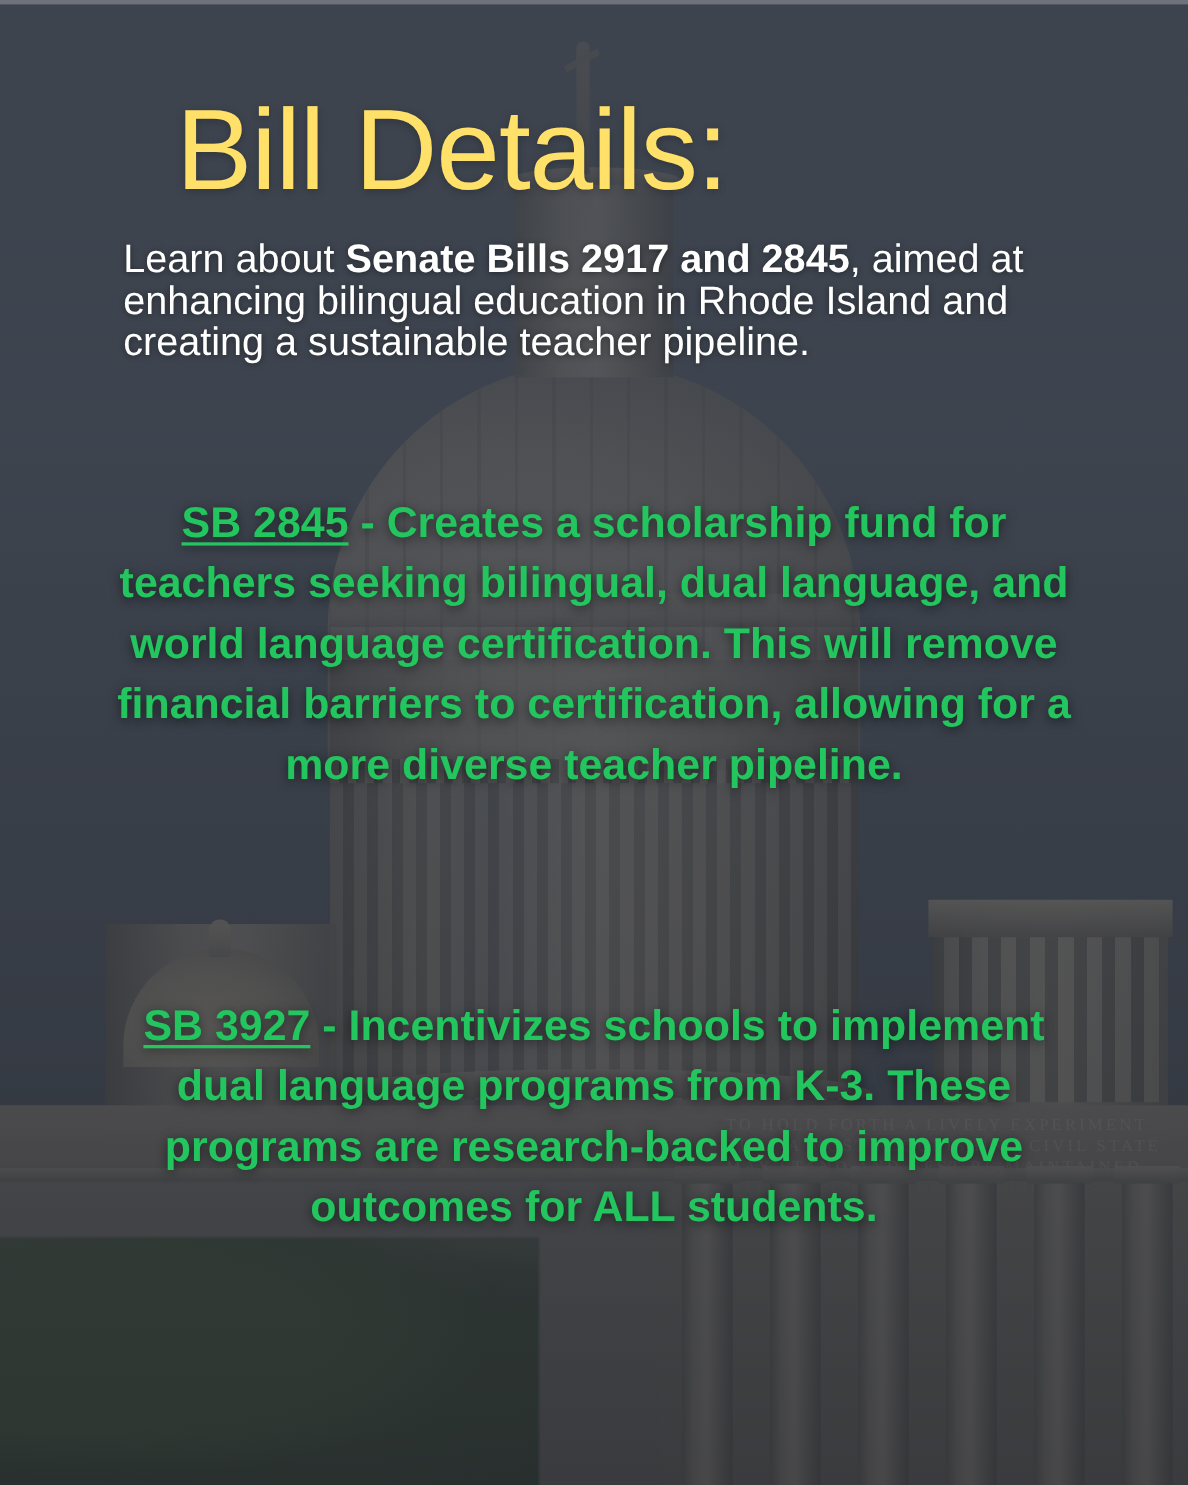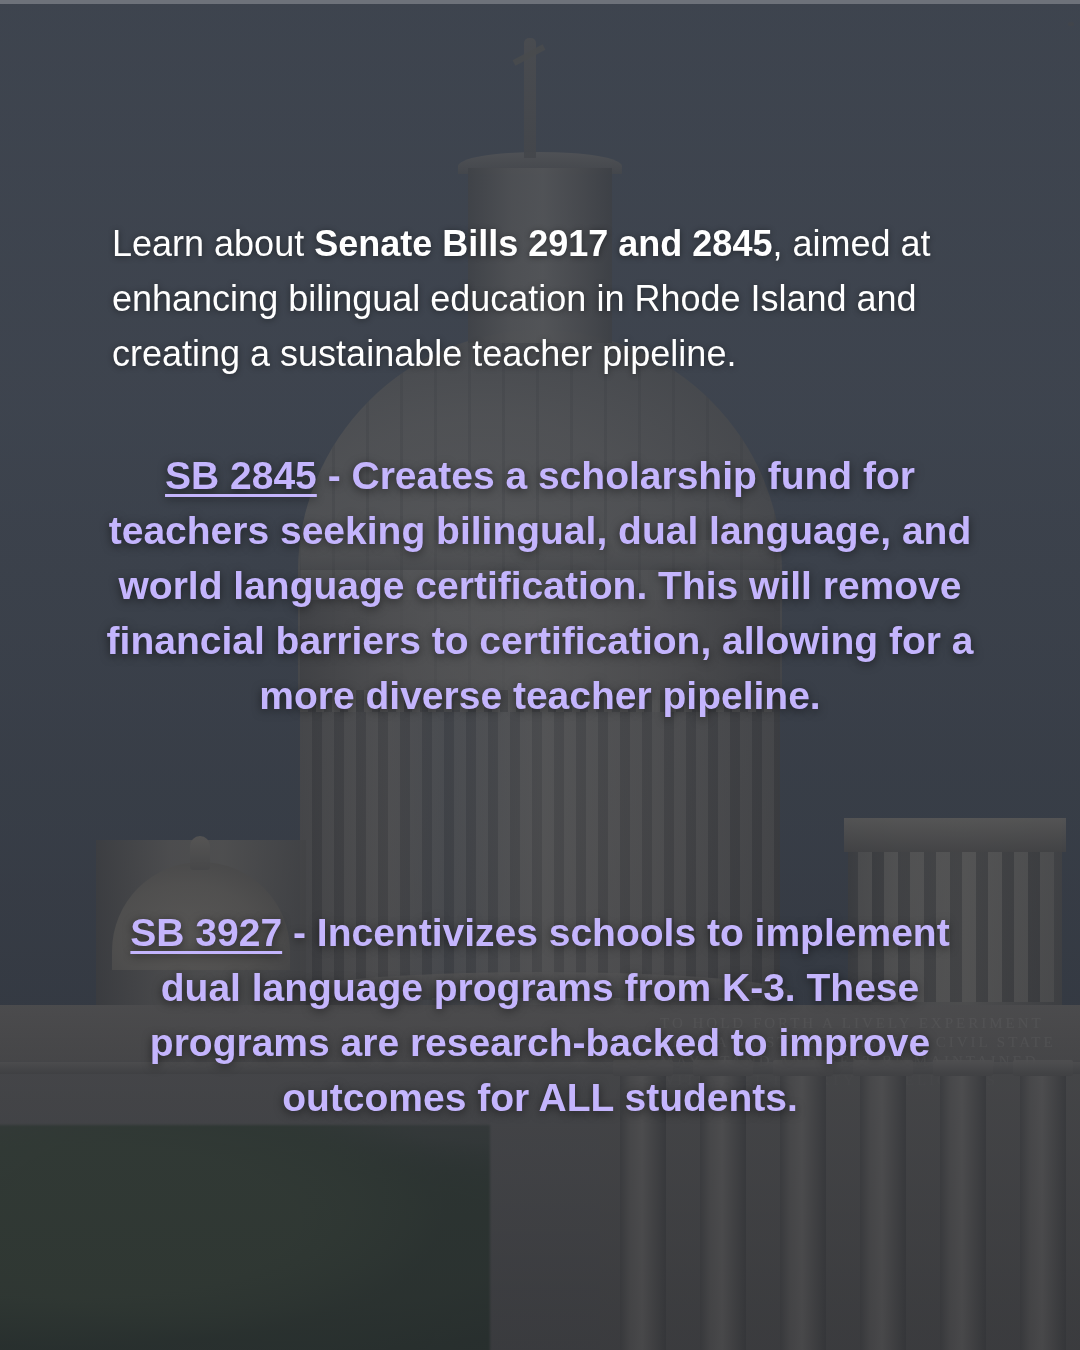--- a/index.html
+++ b/index.html
@@ -280,33 +280,33 @@
     color: #ffe169;
     letter-spacing: -1px;
     text-shadow: 0 2px 8px rgba(0,0,0,.25);
   }
   .subtitle {
     position: absolute;
     left: 112px;
     top: 216px;
     width: 870px;
     font-size: 36px;
-    line-height: 55px;
+    line-height: 38px;
     font-weight: 400;
     color: #ffffff;
     text-shadow: 0 1px 6px rgba(0,0,0,.45);
   }
   .subtitle b { font-weight: 700; }
 
   .para {
     position: absolute;
     left: 100px;
     width: 880px;
     text-align: center;
-    color: #c4b5fd;
+    color: #22c55e;
     font-weight: 700;
     font-size: 39px;
     line-height: 55px;
     text-shadow: 0 2px 10px rgba(0,0,0,.55);
     font-stretch: condensed;
   }
   .para u {
     text-decoration: underline;
     text-underline-offset: 5px;
     text-decoration-thickness: 3px;
@@ -357,20 +357,21 @@
     <div class="col" style="left:1020px"></div>
 
     <div class="trees"></div>
 
     <div class="overlay"></div>
     <div class="top-strip"></div>
   </div>
 
   <div class="content">
 
+    <div class="title">Bill Details:</div>
 
     <div class="subtitle"><span>Learn about </span><b>Senate Bills 2917 and 2845</b><span>, aimed at enhancing bilingual education in Rhode Island and creating a sustainable teacher pipeline.</span></div>
 
     <div class="para" id="para-2845"><u>SB 2845</u><span> - </span><span>Creates a scholarship fund for teachers seeking bilingual, dual language, and world language certification. This will remove financial barriers to certification, allowing for a more diverse teacher pipeline.</span></div>
 
     <div class="para" id="para-2917"><u>SB 3927</u><span> - </span><span>Incentivizes schools to implement dual language programs from K-3. These programs are research-backed to improve outcomes for ALL students.</span></div>
 
   </div>
 </div>
 

